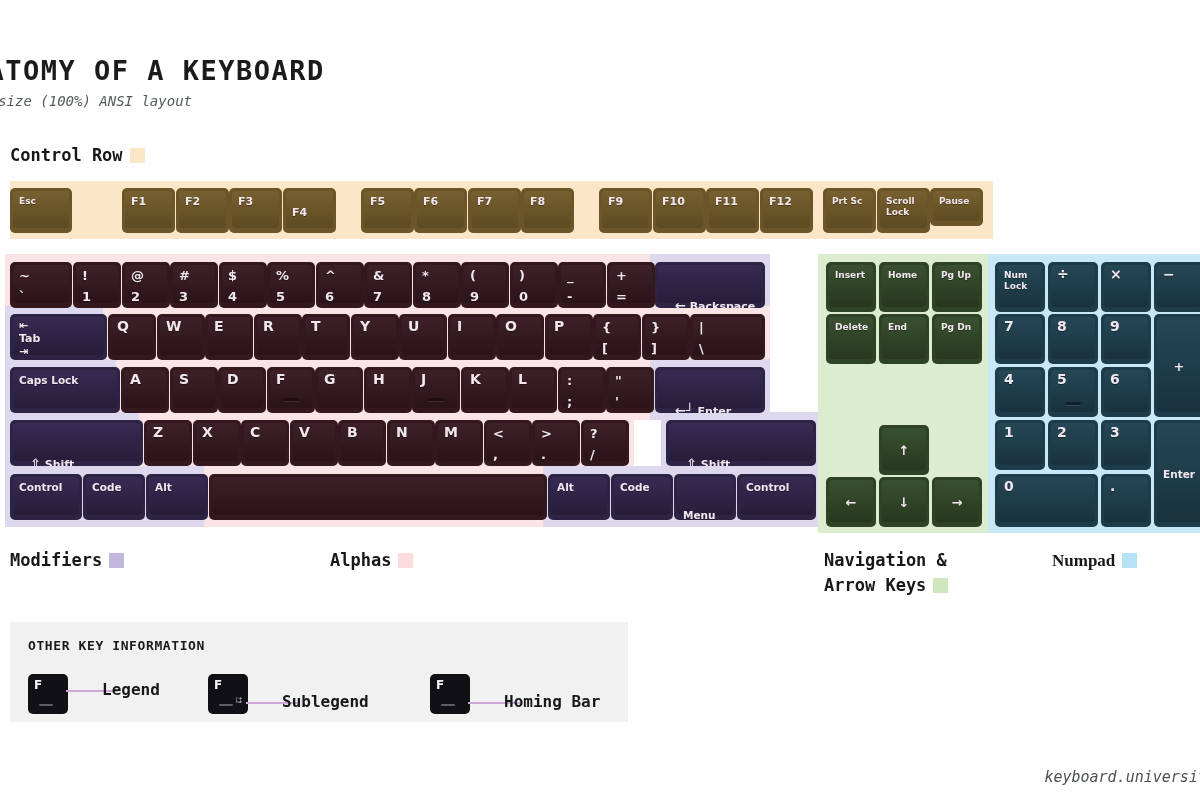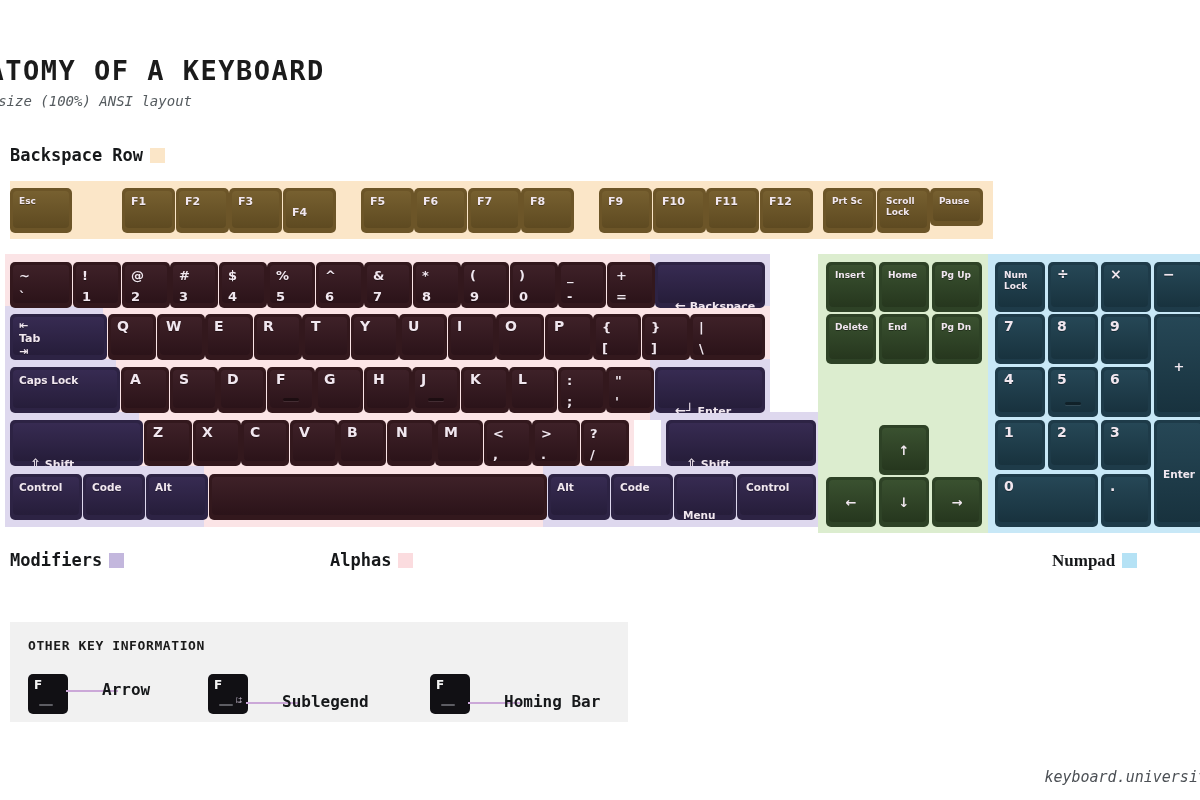--- a/index.html
+++ b/index.html
@@ -142,21 +142,21 @@
 </style>
 </head>
 <body>
 
 <div id="stage">
 
   <div class="title">ANATOMY OF A KEYBOARD</div>
   <div class="subtitle">Full-size (100%) ANSI layout</div>
 
   <div class="section-label" style="left:10px; top:143px;">
-    <span>Backspace Row</span><span class="swatch" id="sw-fn" style="background: rgb(251, 230, 200);"></span>
+    <span>Control Row</span><span class="swatch" id="sw-fn" style="background: rgb(251, 230, 200);"></span>
   </div>
 
   <div class="block" id="fn-zone" style="left: 10px; top: 181px; width: 983px; height: 58px; background: rgb(251, 230, 200);"></div>
   <div id="fn-keys">
       <div class="key k-fn sm" style="left: 10px; top: 188px; width: 62px; height: 45px;">
         <div class="cap"></div>
         <div class="lg" style="top: 7px;">Esc</div>
       </div>
       <div class="key k-fn mid" style="left: 122px; top: 188px; width: 53px; height: 45px;">
         <div class="cap"></div>
@@ -672,34 +672,38 @@
         <div class="lg" style="top: 6px;">.</div>
       </div>
     </div>
 
   <div class="section-label" style="left:10px; top:548px;">
     <span>Modifiers</span><span class="swatch" id="sw-mod" style="background: rgb(195, 183, 221);"></span>
   </div>
   <div class="section-label" style="left:330px; top:548px;">
     <span>Alphas</span><span class="swatch" id="sw-alpha" style="background: rgb(251, 220, 223);"></span>
   </div>
+  <div class="section-label" style="left:824px; top:548px;">
+    <span>Navigation &amp;</span><br>
+    <span>Arrow Keys</span><span class="swatch" id="sw-nav" style="background: rgb(207, 231, 189);"></span>
+  </div>
   <div class="section-label" style="left:1052px; top:548px;font-family:Liberation Serif, serif;">
     <span>Numpad</span><span class="swatch" id="sw-num" style="background: rgb(181, 226, 245);"></span>
   </div>
 
   <div class="infobox" style="background: rgb(241, 241, 241);">
     <div class="infobox-title">OTHER KEY INFORMATION</div>
     <div id="demo-items">
         <div class="demo-item" style="left: 18px;">
           <div class="demo-key" style="background: rgb(17, 16, 20);">
             <div class="dlg">F</div>
             <div class="dbar"></div>
           </div>
           <div class="leader" style="background: rgb(203, 168, 216); left: 38px; top: 16px; width: 52px;"></div>
-          <div class="demo-label" style="left: 74px; top: 6px;">Arrow</div>
+          <div class="demo-label" style="left: 74px; top: 6px;">Legend</div>
         </div>
         <div class="demo-item" style="left: 198px;">
           <div class="demo-key" style="background: rgb(17, 16, 20);">
             <div class="dlg">F</div>
             <div class="dsub">は</div>
             <div class="dbar"></div>
           </div>
           <div class="leader" style="background: rgb(203, 168, 216); left: 38px; top: 28px; width: 52px;"></div>
           <div class="demo-label" style="left: 74px; top: 18px;">Sublegend</div>
         </div>

